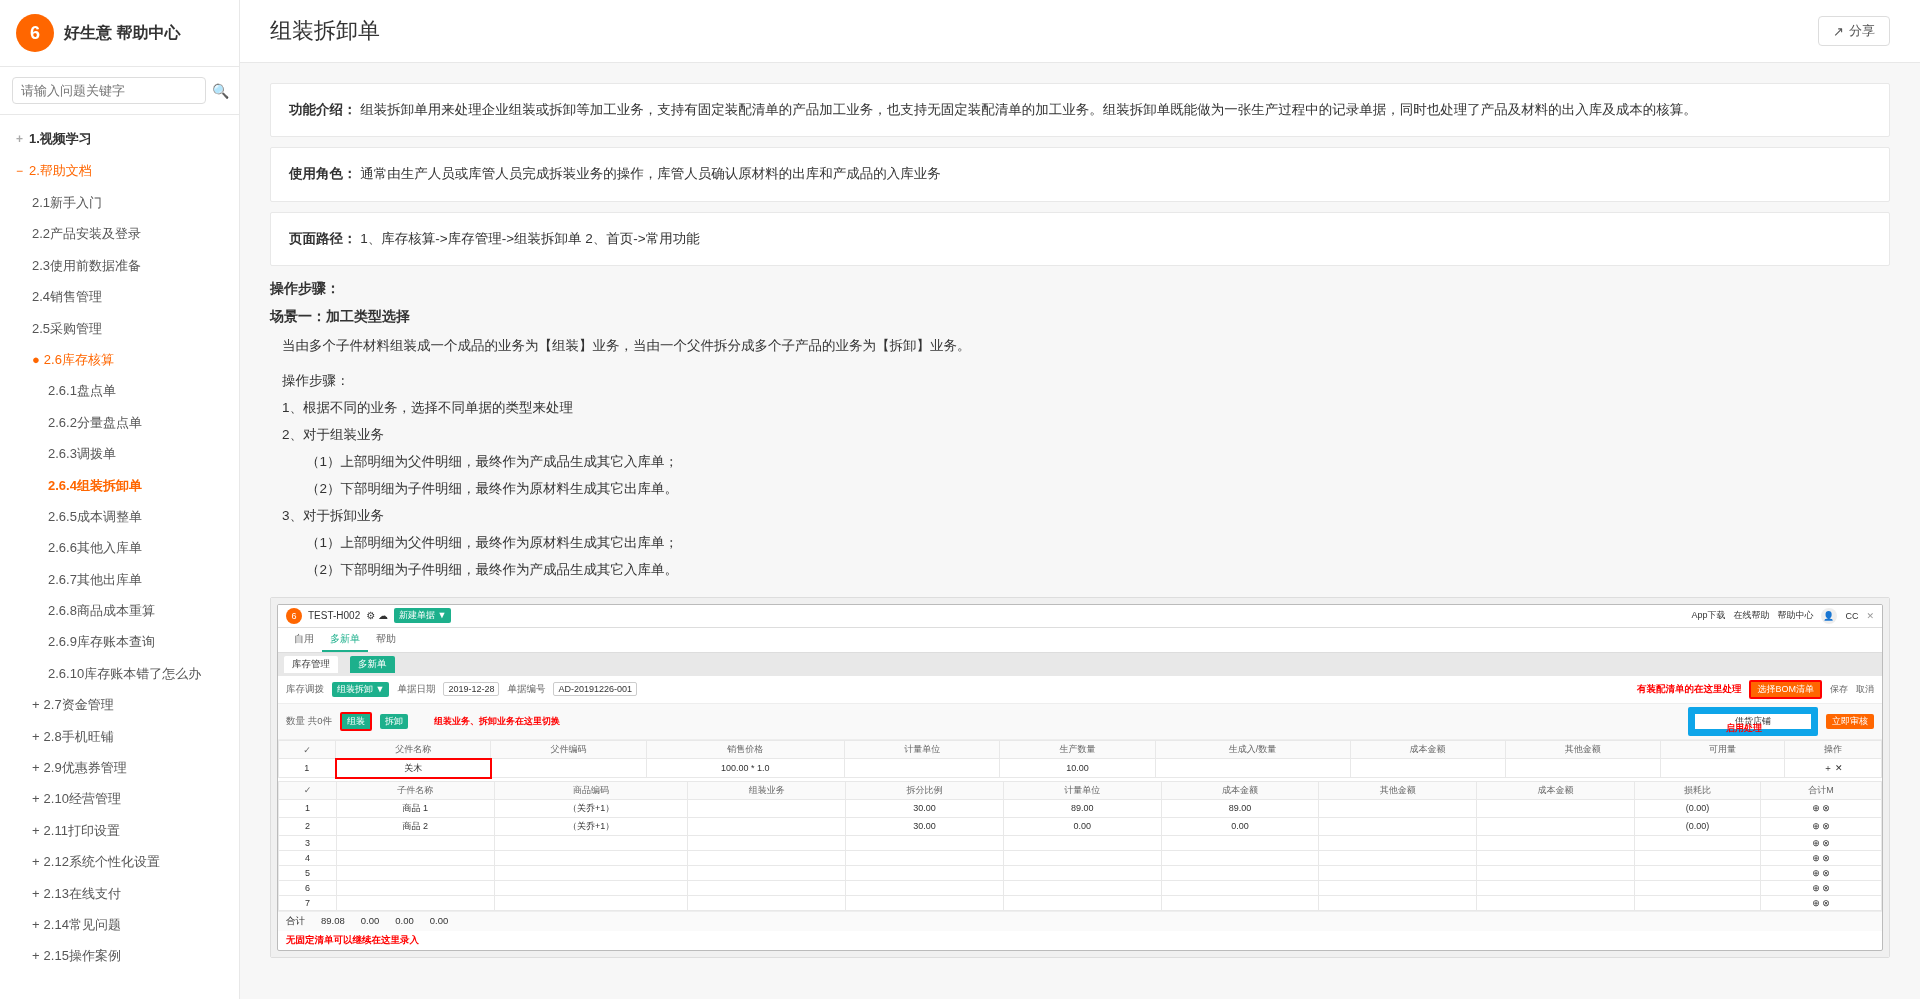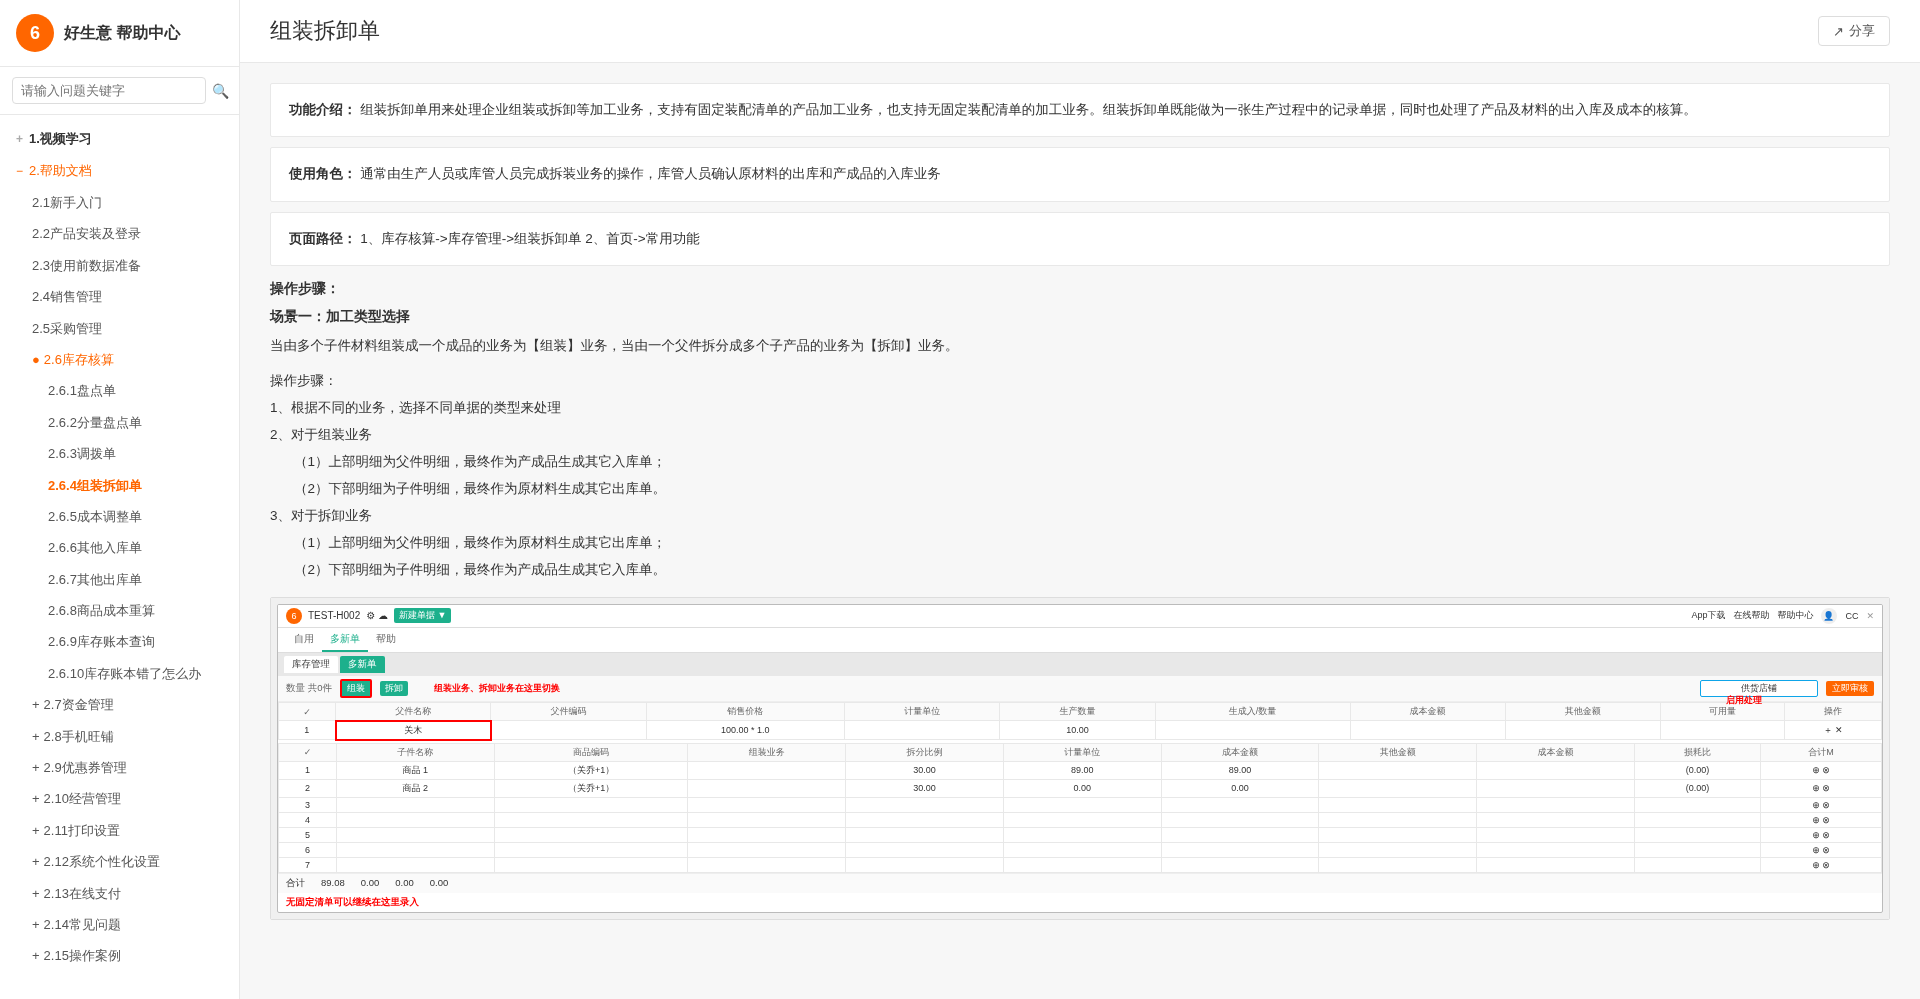--- a/index.html
+++ b/index.html
@@ -27,21 +27,21 @@
     .main-header { background: #fff; padding: 16px 30px; border-bottom: 1px solid #e8e8e8; display: flex; align-items: center; justify-content: space-between; }
     .page-title { font-size: 22px; color: #333; font-weight: normal; }
     .share-btn { border: 1px solid #ddd; background: #fff; padding: 5px 14px; border-radius: 4px; cursor: pointer; font-size: 13px; color: #555; display: flex; align-items: center; gap: 5px; }
     .main-content { flex: 1; overflow-y: auto; padding: 20px 30px; }
 
     
     .content-block { background: #fff; border: 1px solid #e8e8e8; padding: 14px 18px; margin-bottom: 10px; font-size: 13.5px; line-height: 1.8; color: #333; border-radius: 2px; }
     .content-block .label { font-weight: bold; }
     .section-title { font-size: 14px; font-weight: bold; color: #333; margin: 14px 0 8px; }
     .scenario-title { font-size: 14px; font-weight: bold; color: #333; margin: 10px 0 6px; }
-    .steps-text { font-size: 13.5px; color: #333; line-height: 2; }
+    .steps-text { font-size: 13.5px; color: #333; line-height: 2; margin-left: 12px; }
 
     
     .screenshot-wrapper { margin-top: 12px; border: 1px solid #ddd; border-radius: 2px; overflow: hidden; background: #fff; }
 
     
     .inner-app { border: 1px solid #bbb; border-radius: 2px; overflow: hidden; font-size: 10px; background: #fff; }
     .inner-table { width: 100%; border-collapse: collapse; font-size: 9px; }
     .inner-table th, .inner-table td { border: 1px solid #e8e8e8; padding: 2px 4px; text-align: center; }
     .inner-table th { background: #fafafa; color: #666; font-weight: normal; }
     .inner-table td { color: #333; }
@@ -184,33 +184,46 @@
               <span style="color:#999;cursor:pointer;">✕</span>
             </div>
           </div>
 
           <div style="background:#fff;display:flex;border-bottom:1px solid #ddd;font-size:10px;padding:0 8px;">
             <span style="padding:4px 8px;color:#666;">自用</span>
             <span style="padding:4px 8px;color:#1db08c;border-bottom:2px solid #1db08c;">多新单</span>
             <span style="padding:4px 8px;color:#666;">帮助</span>
           </div>
 
-          <div style="background:#e8e8e8;display:flex;gap:2px;padding:3px 6px;font-size:9.5px;align-items:center;">
+          <div style="background:#e8e8e8;display:flex;gap:12px;padding:3px 6px;font-size:9.5px;align-items:center;">
             <span style="background:#fff;padding:2px 8px;border-radius:2px 2px 0 0;color:#333;">库存管理</span>
             <span style="background:#1db08c;padding:2px 8px;border-radius:2px 2px 0 0;color:#fff;">多新单</span>
           </div>
 
+          <div style="display:flex;gap:8px;padding:4px 8px;align-items:center;font-size:9.5px;background:#fff;border-bottom:1px solid #eee;flex-wrap:wrap;">
+            <span style="color:#666;">库存调拨</span>
+            <span style="background:#1db08c;color:#fff;padding:1px 5px;border-radius:2px;font-size:9px;">组装拆卸 ▼</span>
+            <span style="color:#666;">单据日期</span>
+            <span style="border:1px solid #ccc;padding:1px 4px;border-radius:2px;font-size:9px;">2019-12-28</span>
+            <span style="color:#666;">单据编号</span>
+            <span style="border:1px solid #ccc;padding:1px 4px;border-radius:2px;font-size:9px;">AD-20191226-001</span>
+            <span style="flex:1;"></span>
+            <span style="color:red;font-size:9.5px;font-weight:bold;">有装配清单的在这里处理</span>
+            <span style="background:#f60;color:#fff;padding:1px 6px;border-radius:2px;font-size:9px;border:2px solid red;">选择BOM清单</span>
+            <span style="color:#666;font-size:9px;">保存</span>
+            <span style="color:#666;font-size:9px;">取消</span>
+          </div>
 
           <div style="position:relative;display:flex;gap:8px;padding:3px 8px;align-items:center;font-size:9.5px;background:#f9f9f9;border-bottom:1px solid #eee;">
             <span style="color:#666;">数量 共0件</span>
             <span style="background:#1db08c;color:#fff;padding:1px 5px;border-radius:2px;font-size:9px;border:2px solid red;">组装</span>
             <span style="background:#1db08c;color:#fff;padding:1px 5px;border-radius:2px;font-size:9px;">拆卸</span>
             <span style="color:red;font-size:9px;font-weight:bold;margin-left:18px;">组装业务、拆卸业务在这里切换</span>
             <span style="flex:1;"></span>
-            <span style="border:1px solid #0ea5e9;padding:1px 40px;border-radius:2px;font-size:9px;background:#fff;">供货店铺</span>
+            <span style="border:7px solid #0ea5e9;padding:1px 40px;border-radius:2px;font-size:9px;background:#fff;">供货店铺</span>
             <span style="color:red;font-size:9px;font-weight:bold;position:absolute;right:120px;top:18px;">启用处理</span>
             <span style="background:#f60;color:#fff;padding:1px 6px;border-radius:2px;font-size:9px;">立即审核</span>
           </div>
 
           <table class="inner-table">
             <thead>
               <tr>
                 <th>✓</th>
                 <th>父件名称</th>
                 <th>父件编码</th>

